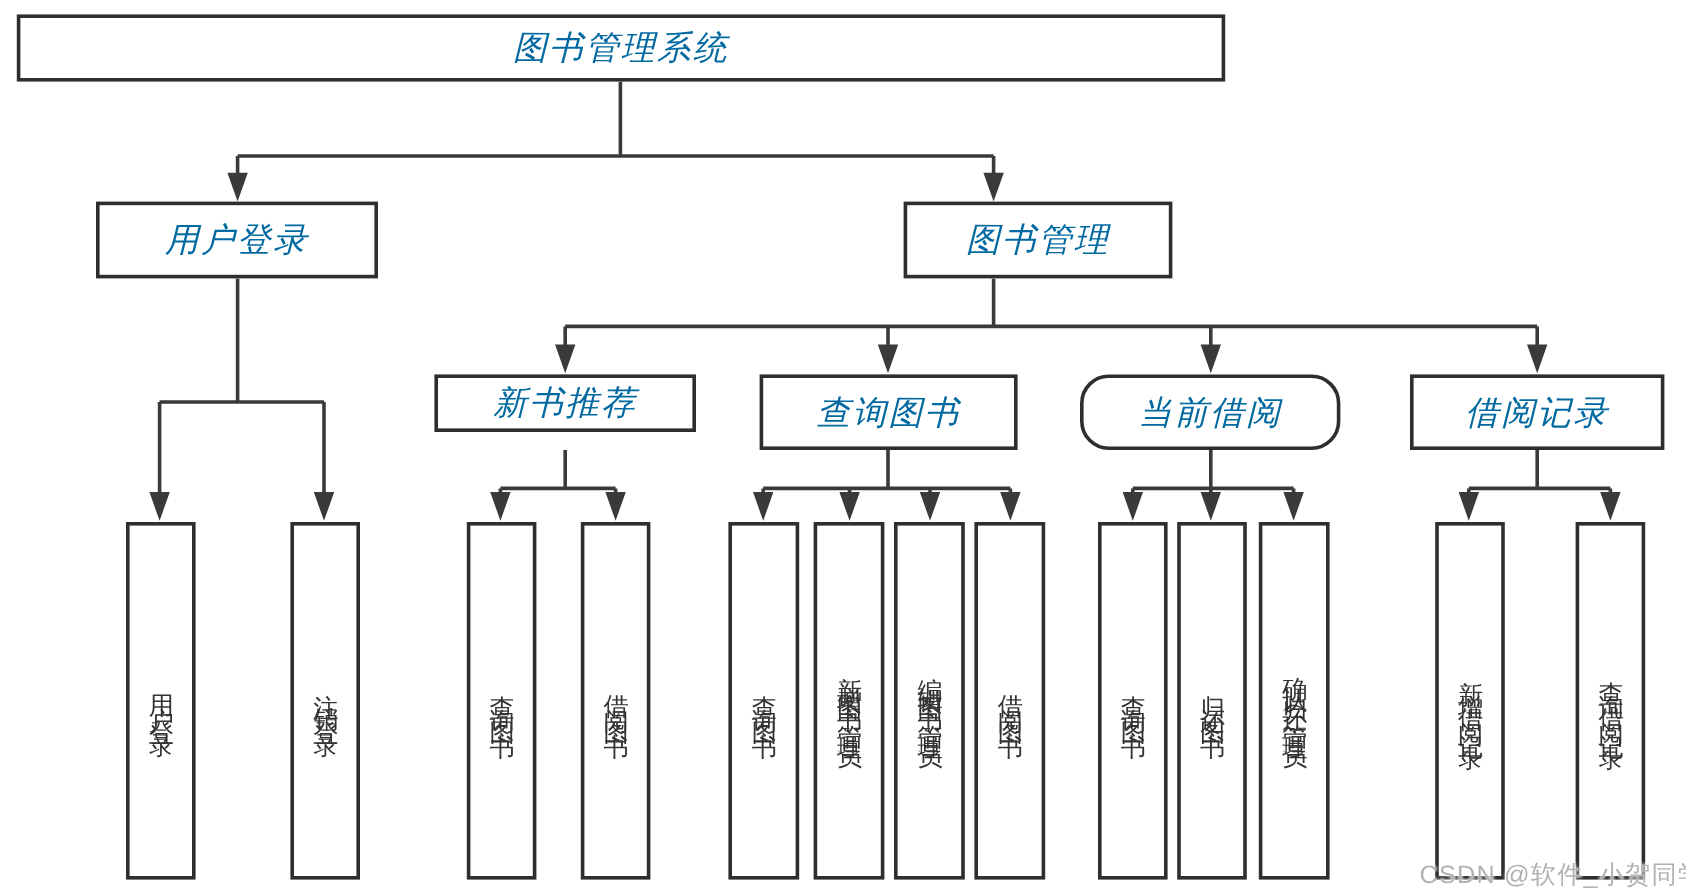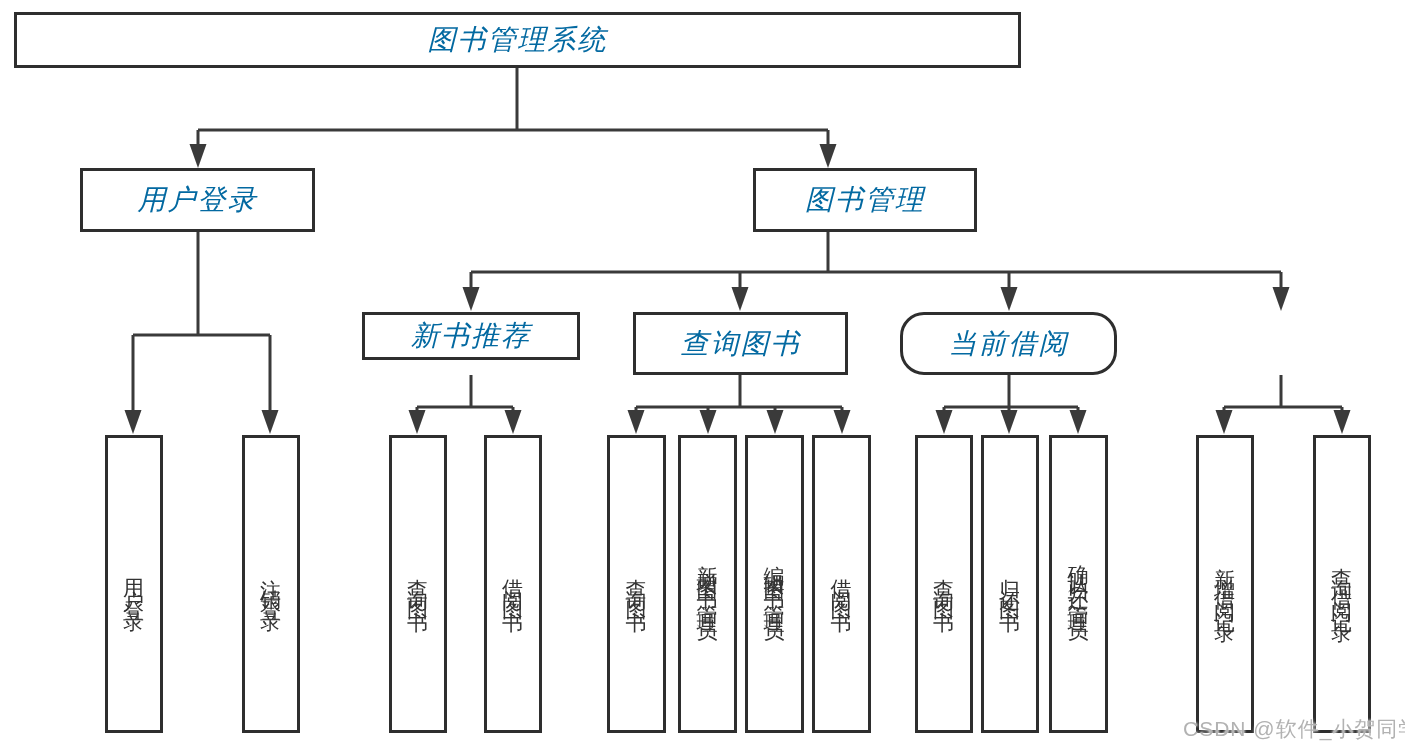--- a/index.html
+++ b/index.html
@@ -82,20 +82,23 @@
 
   <div class="box hbox" style="left:362px;top:312px;width:218px;height:48px;">
     <span class="lbl">新书推荐</span>
   </div>
   <div class="box hbox" style="left:633px;top:312px;width:215px;height:63px;">
     <span class="lbl">查询图书</span>
   </div>
   <div class="box hbox" style="left:900px;top:312px;width:217px;height:63px;border-radius:24px;">
     <span class="lbl">当前借阅</span>
   </div>
+  <div class="box hbox" style="left:1175px;top:312px;width:212px;height:63px;">
+    <span class="lbl">借阅记录</span>
+  </div>
 
   <div class="box vbox v4" style="left:105px;top:435px;width:58px;height:298px;">
     <span class="lbl">用户登录</span>
   </div>
   <div class="box vbox v4" style="left:242px;top:435px;width:58px;height:298px;">
     <span class="lbl">注销登录</span>
   </div>
 
   <div class="box vbox v4" style="left:389px;top:435px;width:58px;height:298px;">
     <span class="lbl">查询图书</span>

